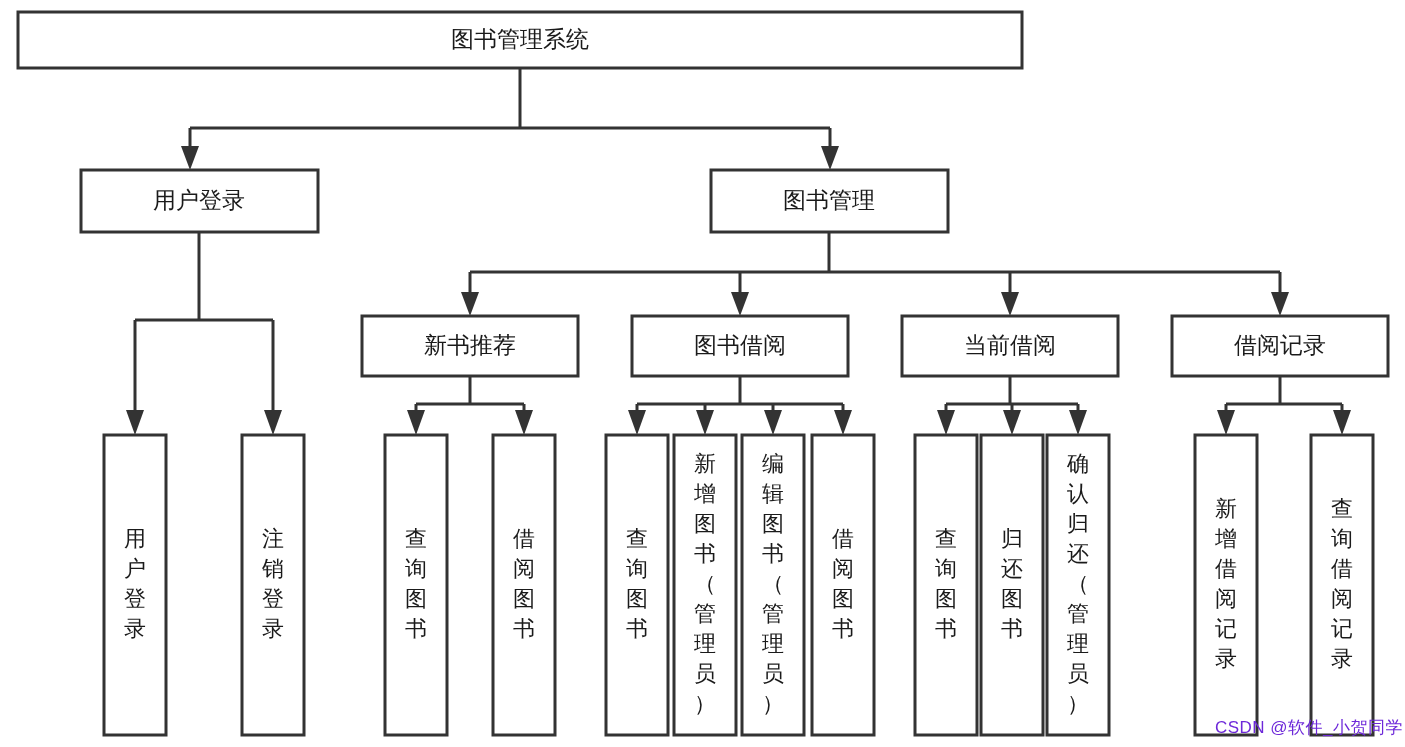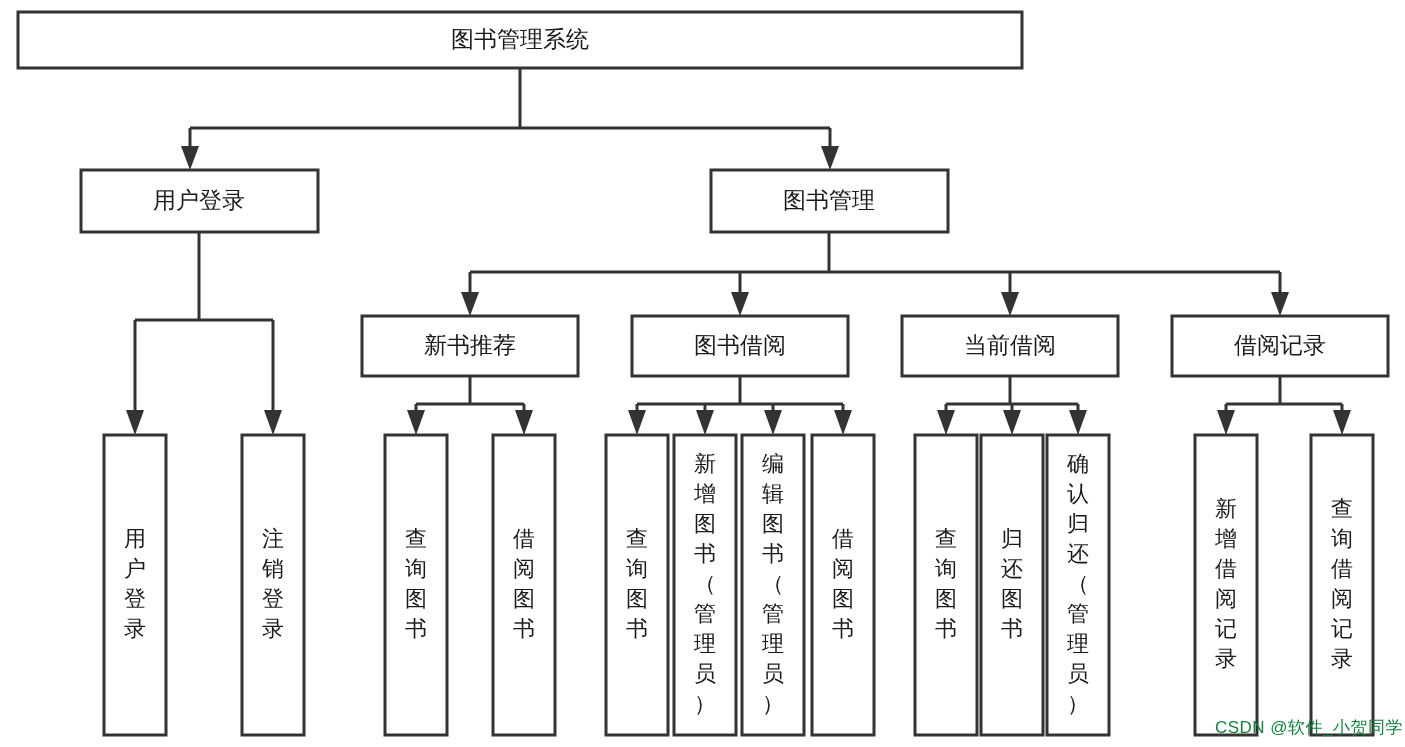--- a/index.html
+++ b/index.html
@@ -53,21 +53,21 @@
   }
   .label-v {
     font-size: 22px;
   }
   .watermark {
     position: absolute;
     right: 14px;
     bottom: 8px;
     font-family: "Liberation Sans", sans-serif;
     font-size: 17px;
-    color: #15803d;
+    color: #6d28d9;
     white-space: nowrap;
     letter-spacing: 0.5px;
   }
 </style>
 </head>
 <body>
 
 <div id="diagram-root">
 
   <svg class="flow" viewBox="0 0 1405 747" xmlns="http://www.w3.org/2000/svg">

